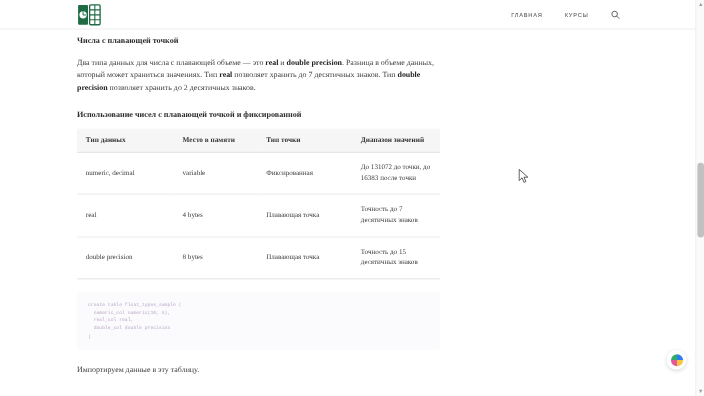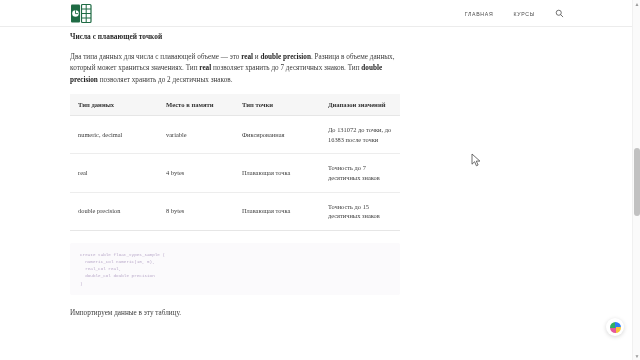--- a/index.html
+++ b/index.html
@@ -247,20 +247,21 @@
     </div>
   </div>
 
   <div class="content">
     <div class="col">
 
       <h2 class="section-title" style="margin-top:5px;">Числа с плавающей точкой</h2>
 
       <p class="body-text" style="margin-top:10px;"><span>Два типа данных для числа с плавающей объеме — это </span><b>real</b><span> и </span><b>double precision</b><span>. Разница в объеме данных, который может храниться значениях. Тип </span><b>real</b><span> позволяет хранить до 7 десятичных знаков. Тип </span><b>double precision</b><span> позволяет хранить до 2 десятичных знаков.</span></p>
 
+      <h2 class="section-title" style="margin-top:13px;">Использование чисел с плавающей точкой и фиксированной</h2>
 
       <div class="tbl-wrap" style="margin-top:8px;">
         <table class="data-table">
           <thead>
             <tr>
               <th class="c1">Тип данных</th>
               <th class="c2">Место в памяти</th>
               <th class="c3">Тип точки</th>
               <th class="c4">Диапазон значений</th>
             </tr>

